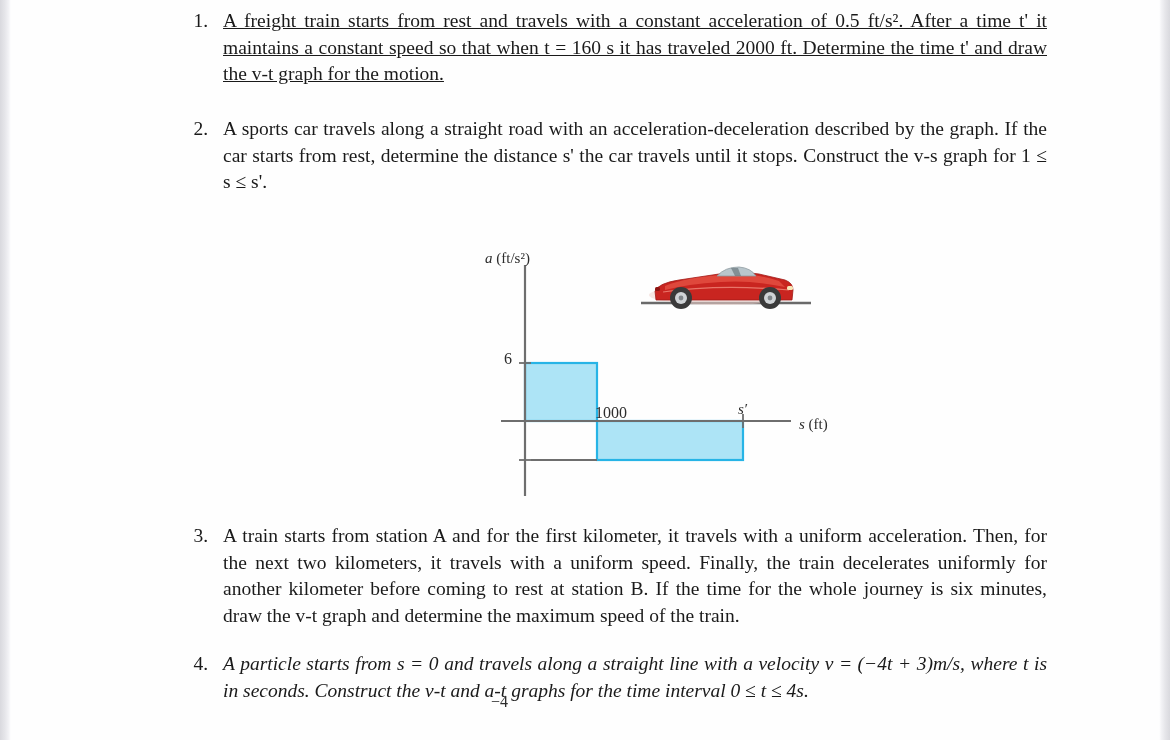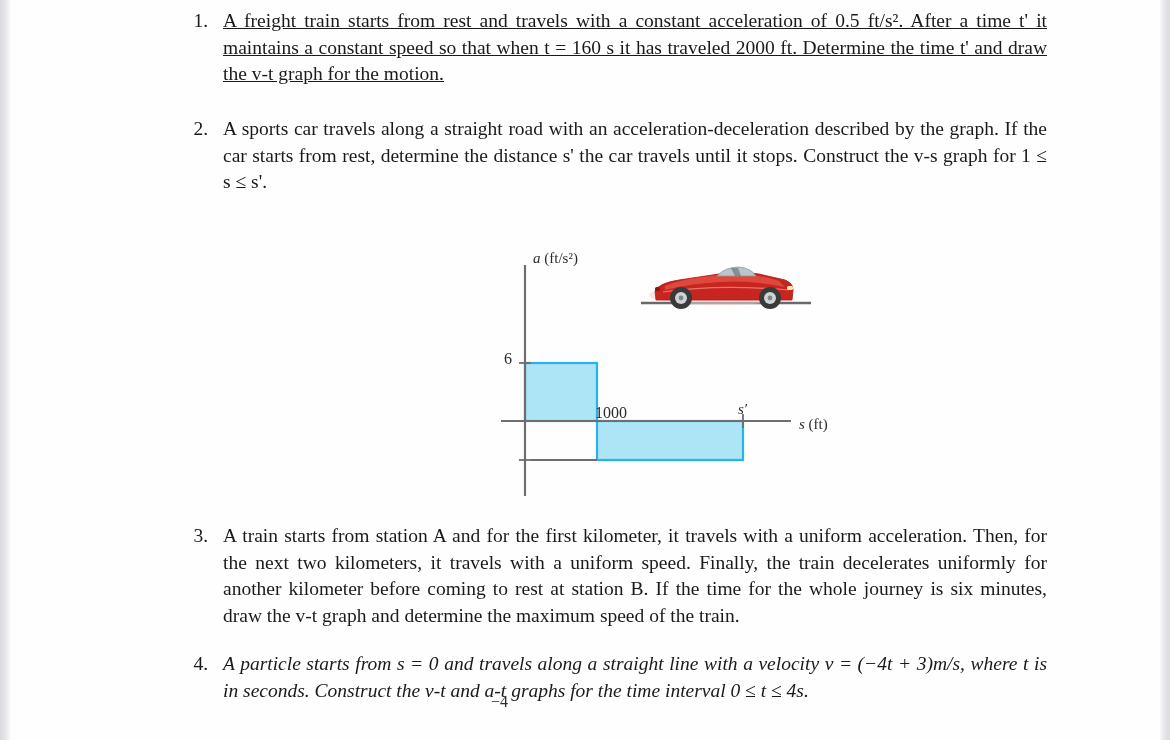--- a/index.html
+++ b/index.html
@@ -74,21 +74,21 @@
     width: 400px;
     height: 265px;
   }
   #figure svg { display: block; }
   .fig-label {
     position: absolute;
     font-family: "Liberation Serif", serif;
     color: #2c2c2c;
     white-space: nowrap;
   }
-  #ylabel   { left: 12px;  top: 7px;   font-size: 15px; font-style: italic; margin-left: 48px; }
+  #ylabel   { left: 12px;  top: 7px;   font-size: 15px; font-style: italic; }
   #ylabel .unit { font-style: normal; }
   #xlabel   { left: 326px; top: 173px; font-size: 15px; font-style: italic; }
   #xlabel .unit { font-style: normal; }
   #tick-6   { left: 31px;  top: 107px; font-size: 16px; }
   #tick-m4  { left: 18px;  top: 450px; font-size: 16px; }
   #lab-1000 { left: 122px; top: 161px; font-size: 16px; font-family: Liberation Serif, serif; }
   #lab-sp   { left: 265px; top: 158px; font-size: 15px; font-style: italic; }
 </style>
 </head>
 <body>

